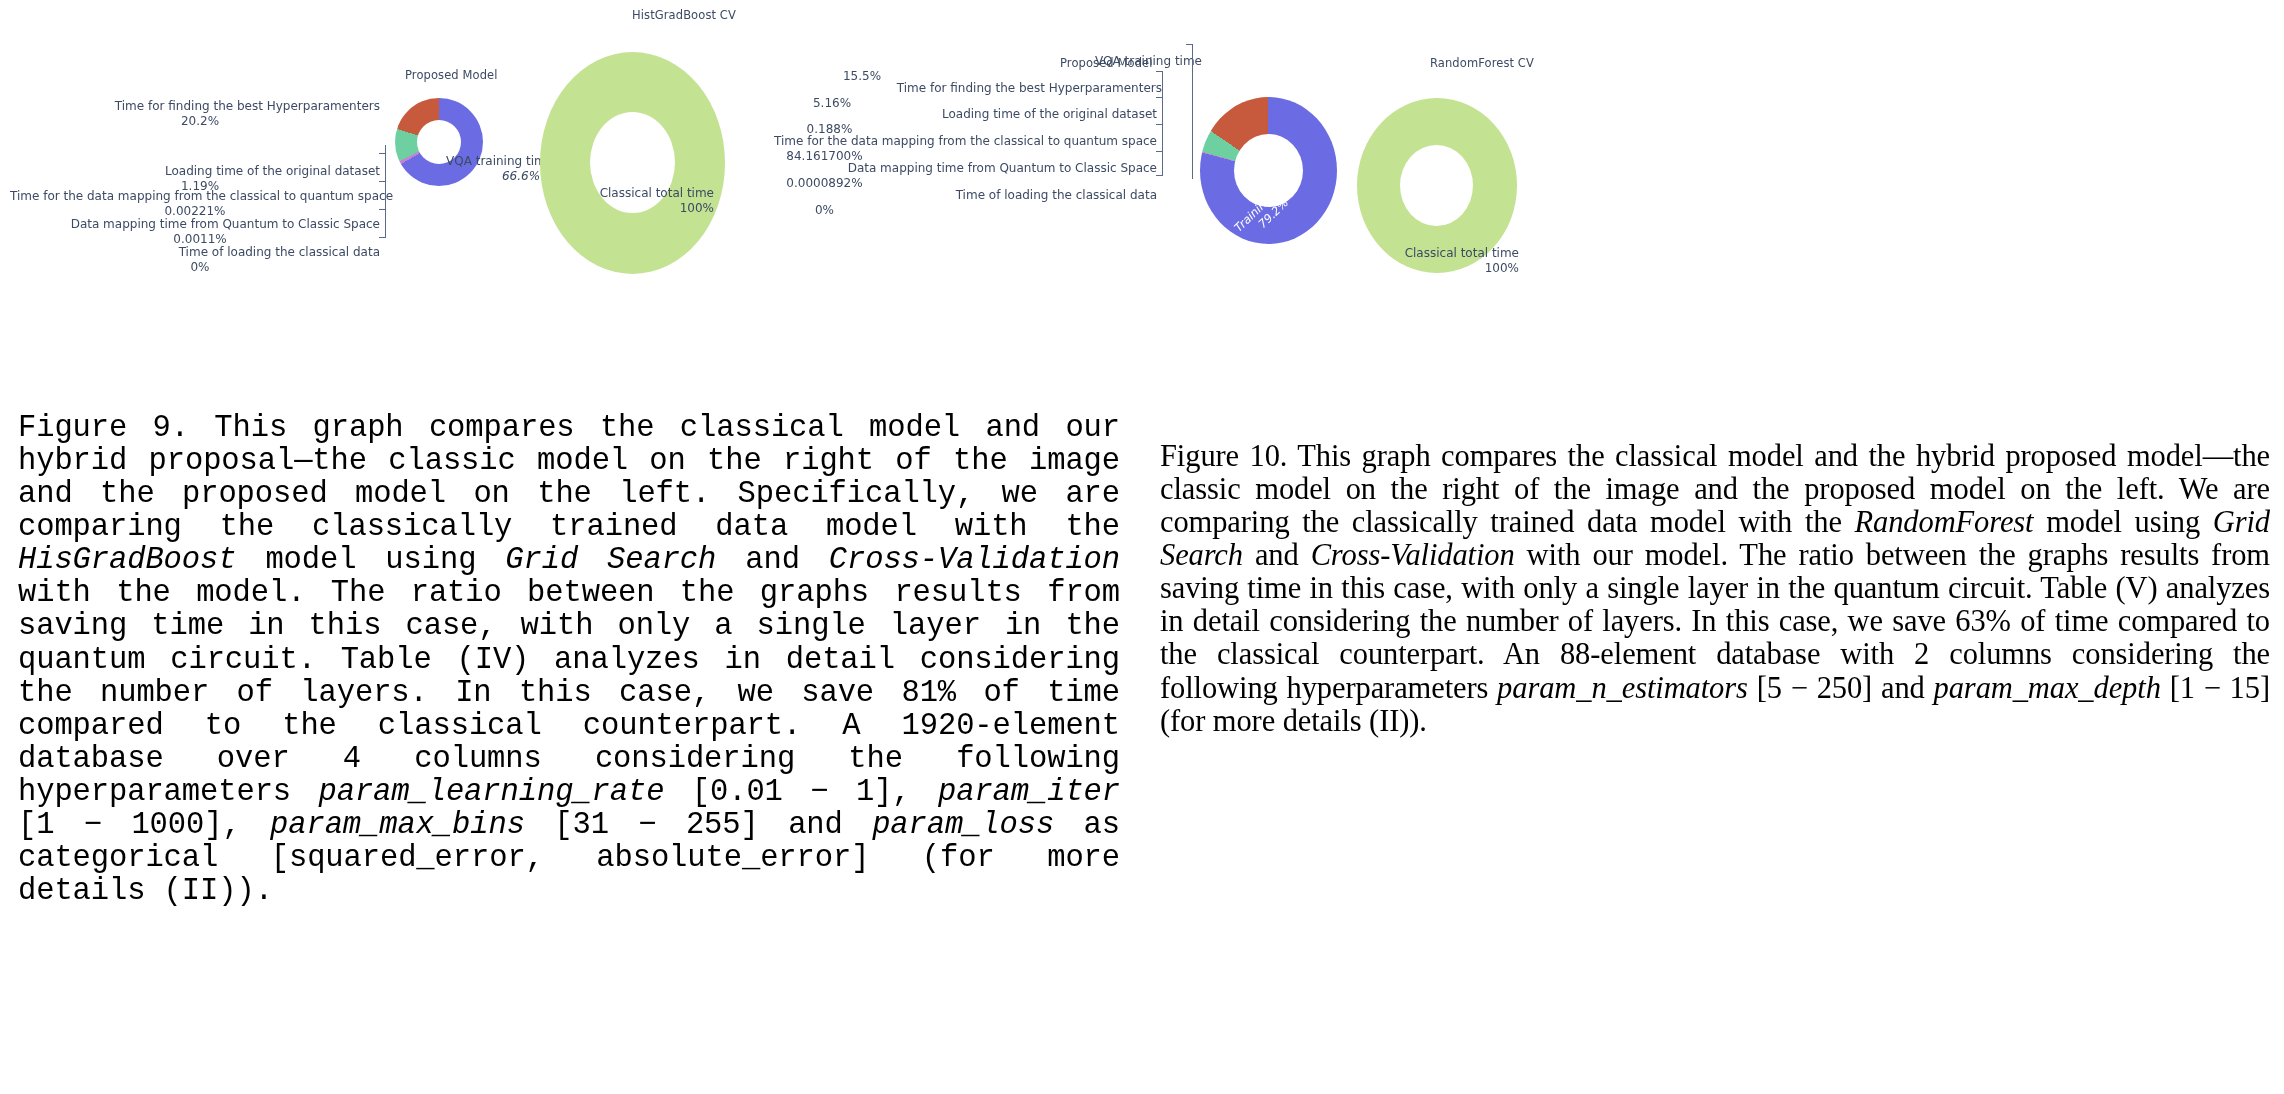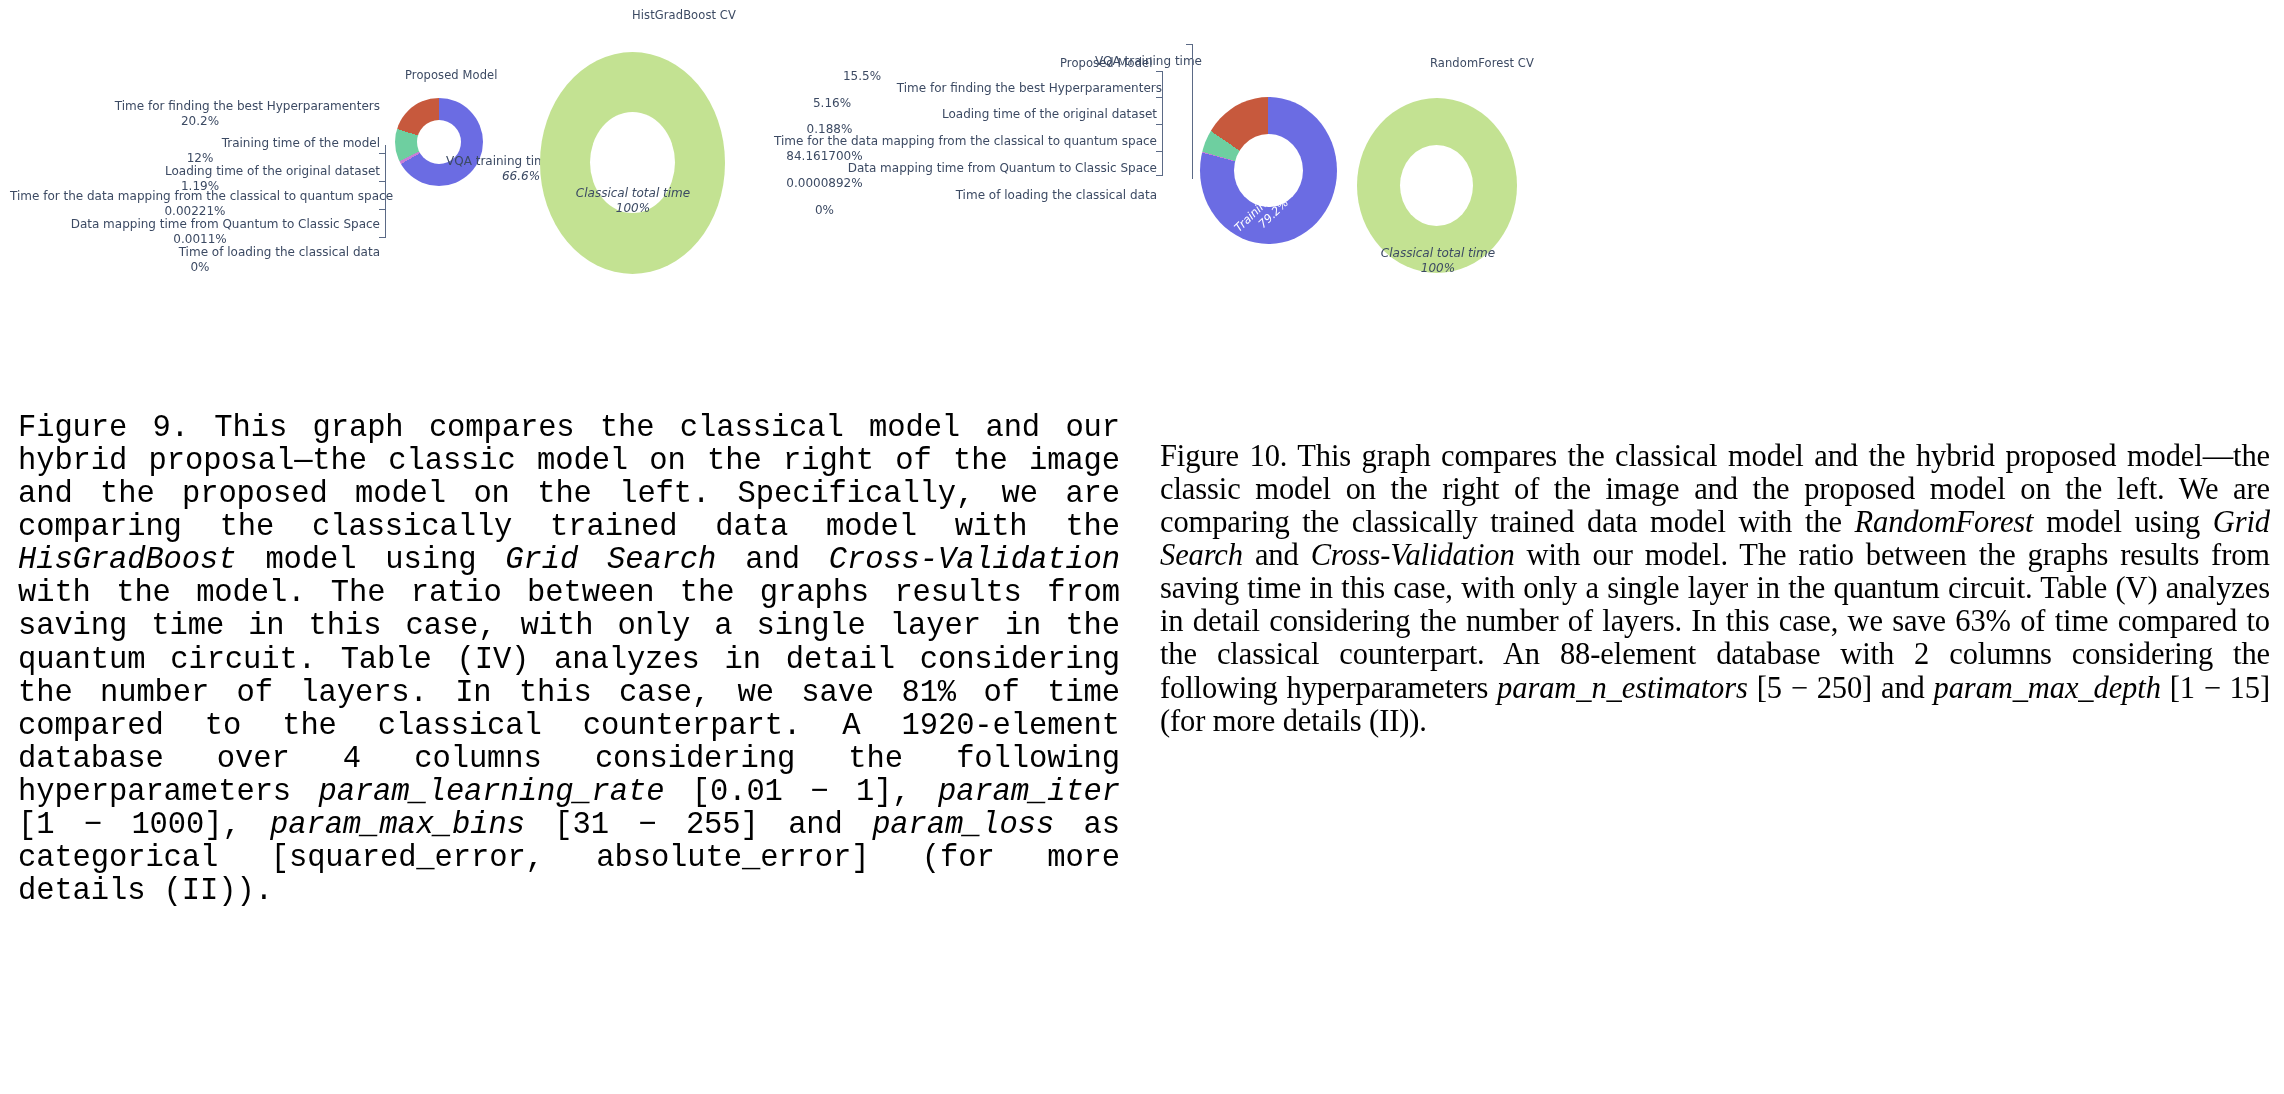--- a/index.html
+++ b/index.html
@@ -58,21 +58,21 @@
     color: #3c4a63;
     line-height: 1.22;
     white-space: nowrap;
     margin-top: 21px;
   }
   .lbl.right-al { text-align: right; }
   .lbl.left-al  { text-align: left; }
   .lbl .pct { display: block; }
   .lbl.right-al .pct { text-align: center; }
   .lbl.left-al  .pct { text-align: center; font-style: italic; }
-  .lbl.ctr { text-align: center; font-style: italic; }
+  .lbl.ctr { text-align: right; }
 
   
   .leader {
     position: absolute;
     background: #5b6a86;
   }
   .leader.v { width: 1px; }
   .leader.h { height: 1px; }
 
   
@@ -121,24 +121,20 @@
                       #c77fd8 239.8deg 244.1deg,
                       #6ecfa0 244.1deg 287.3deg,
                       #c7593d 287.3deg 360deg);"></div>
       <div class="donut-hole" style="left:417px; top:120px; width:44px; height:44px;"></div>
 
       <div class="lbl right-al" style="left:20px; top:78px; width:360px;">
         <span>Time for finding the best Hyperparamenters</span>
         <span class="pct">20.2%</span>
       </div>
 
-      <div class="lbl right-al" style="left:20px; top:115px; width:360px;">
-        <span>Training time of the model</span>
-        <span class="pct">12%</span>
-      </div>
 
       <div class="lbl right-al" style="left:20px; top:143px; width:360px;">
         <span>Loading time of the original dataset</span>
         <span class="pct">1.19%</span>
       </div>
 
       <div class="lbl right-al" style="left:10px; top:168px; width:370px;">
         <span>Time for the data mapping from the classical to quantum space</span>
         <span class="pct">0.00221%</span>
       </div>

